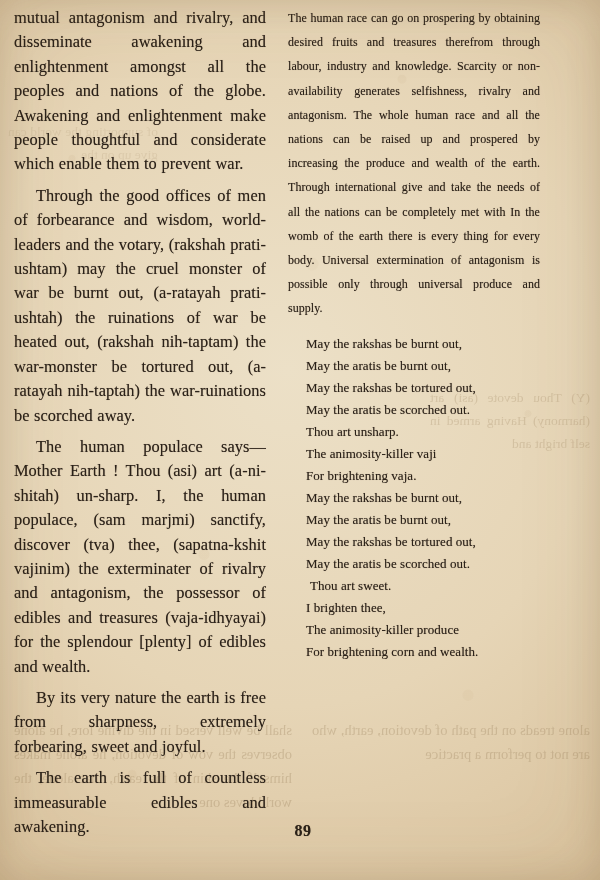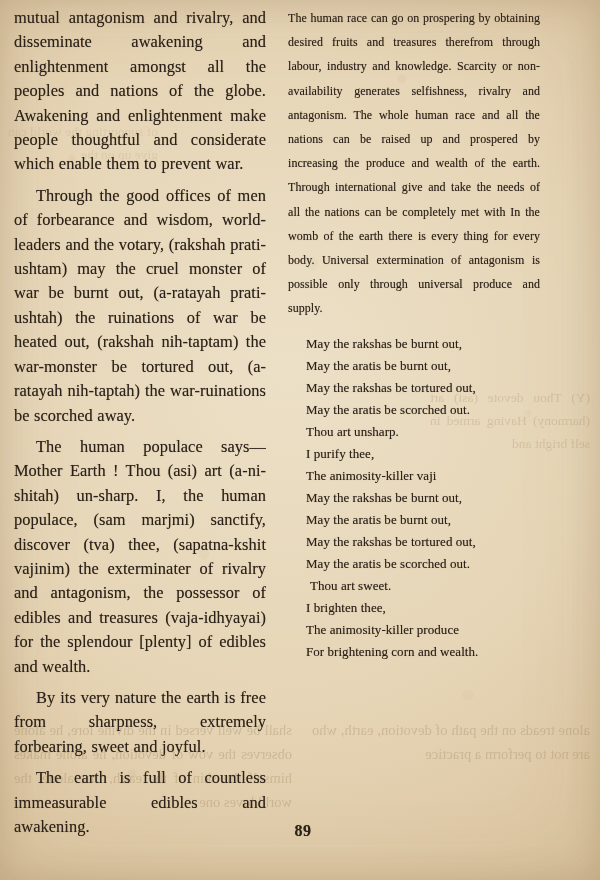--- a/index.html
+++ b/index.html
@@ -159,22 +159,22 @@
 
     <div class="column" id="column-right">
       <p class="para no-indent">The human race can go on prospering by obtaining desired fruits and treasures therefrom through labour, industry and knowledge. Scarcity or non-availability generates selfishness, rivalry and antagonism. The whole human race and all the nations can be raised up and prospered by increasing the produce and wealth of the earth. Through international give and take the needs of all the nations can be completely met with In the womb of the earth there is every thing for every body. Universal extermination of antagonism is possible only through universal produce and supply.</p>
 
       <div id="verse-block">
         <p class="verse-line">May the rakshas be burnt out,</p>
         <p class="verse-line">May the aratis be burnt out,</p>
         <p class="verse-line">May the rakshas be tortured out,</p>
         <p class="verse-line">May the aratis be scorched out.</p>
         <p class="verse-line">Thou art unsharp.</p>
-        <p class="verse-line">I purify thee,</p>
         <p class="verse-line">The animosity-killer vaji</p>
+        <p class="verse-line">For brightening vaja.</p>
         <p class="verse-line">May the rakshas be burnt out,</p>
         <p class="verse-line">May the aratis be burnt out,</p>
         <p class="verse-line">May the rakshas be tortured out,</p>
         <p class="verse-line">May the aratis be scorched out.</p>
         <p class="verse-line pad">Thou art sweet.</p>
         <p class="verse-line">I brighten thee,</p>
         <p class="verse-line">The animosity-killer produce</p>
         <p class="verse-line">For brightening corn and wealth.</p>
       </div>
     </div>

